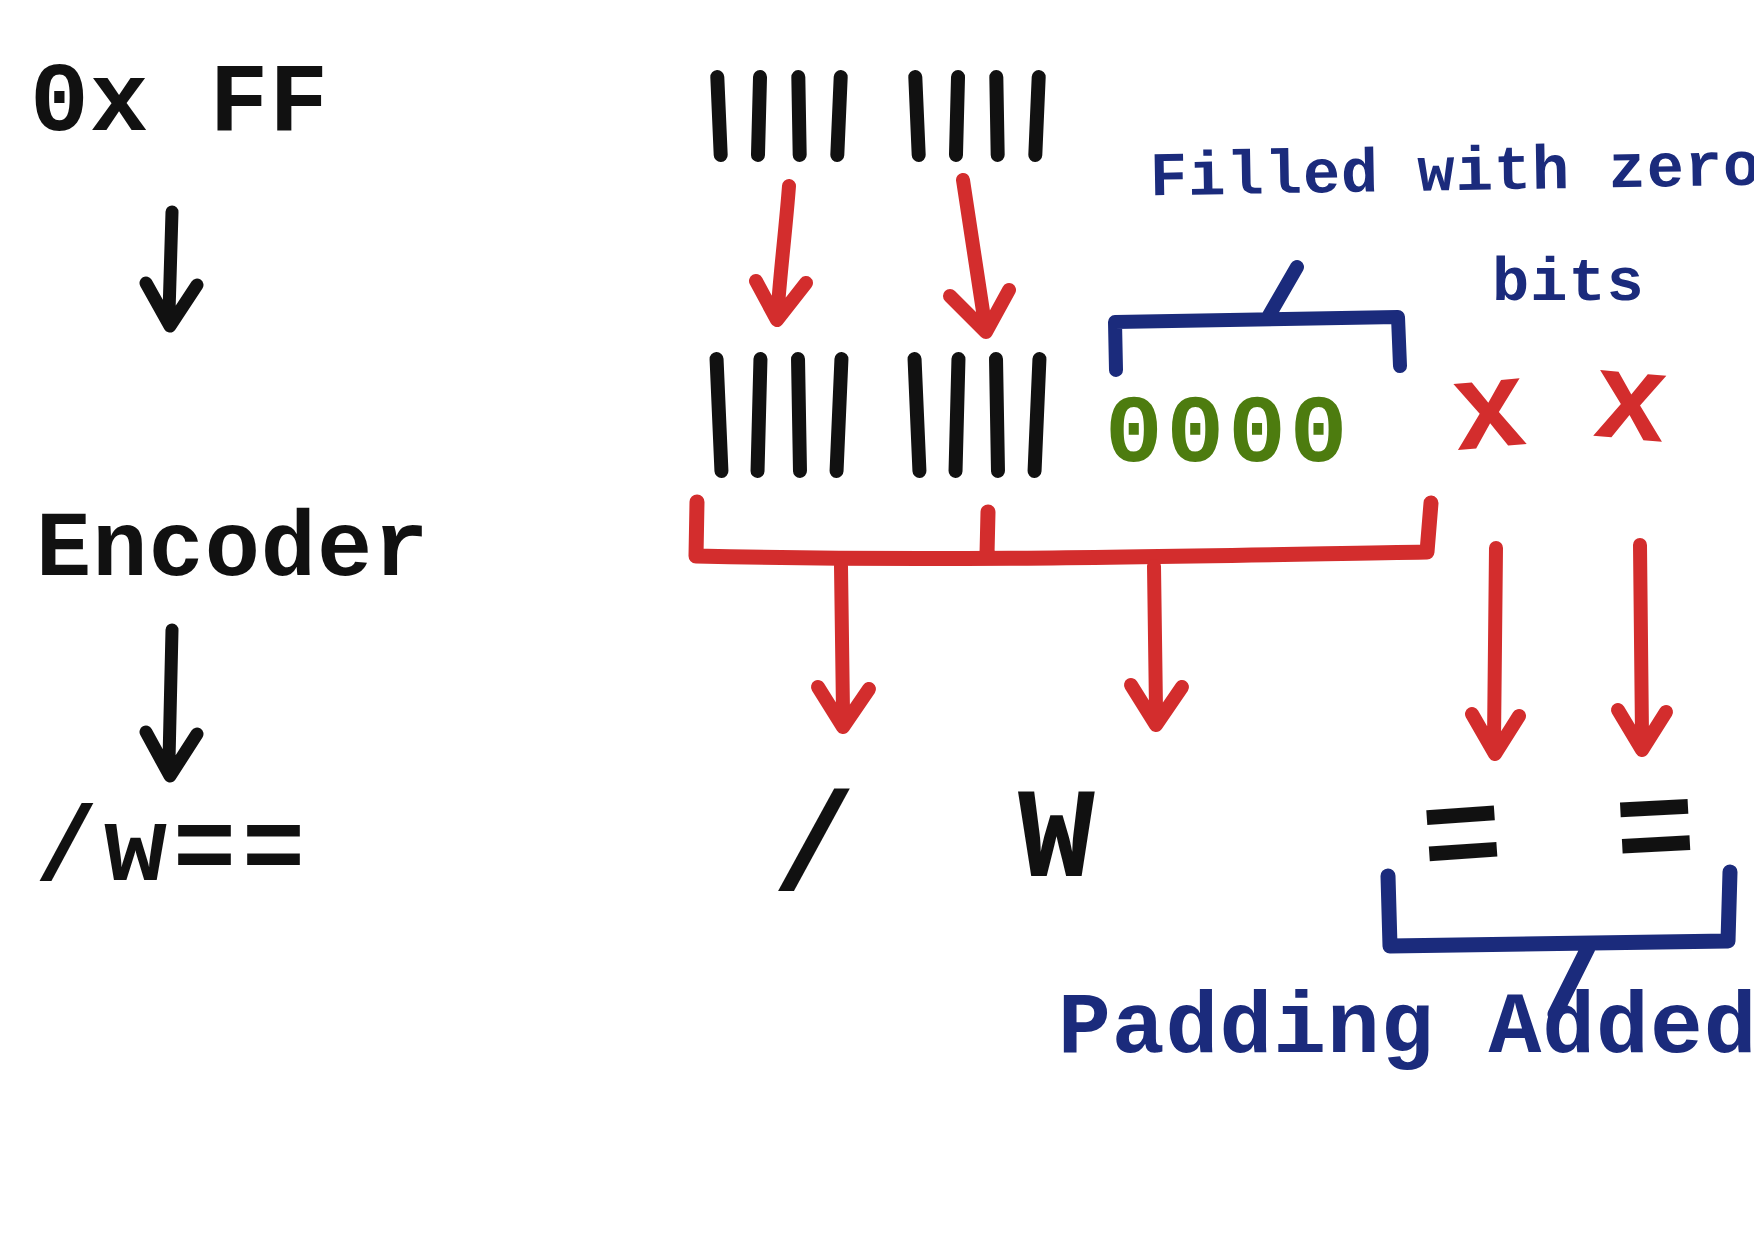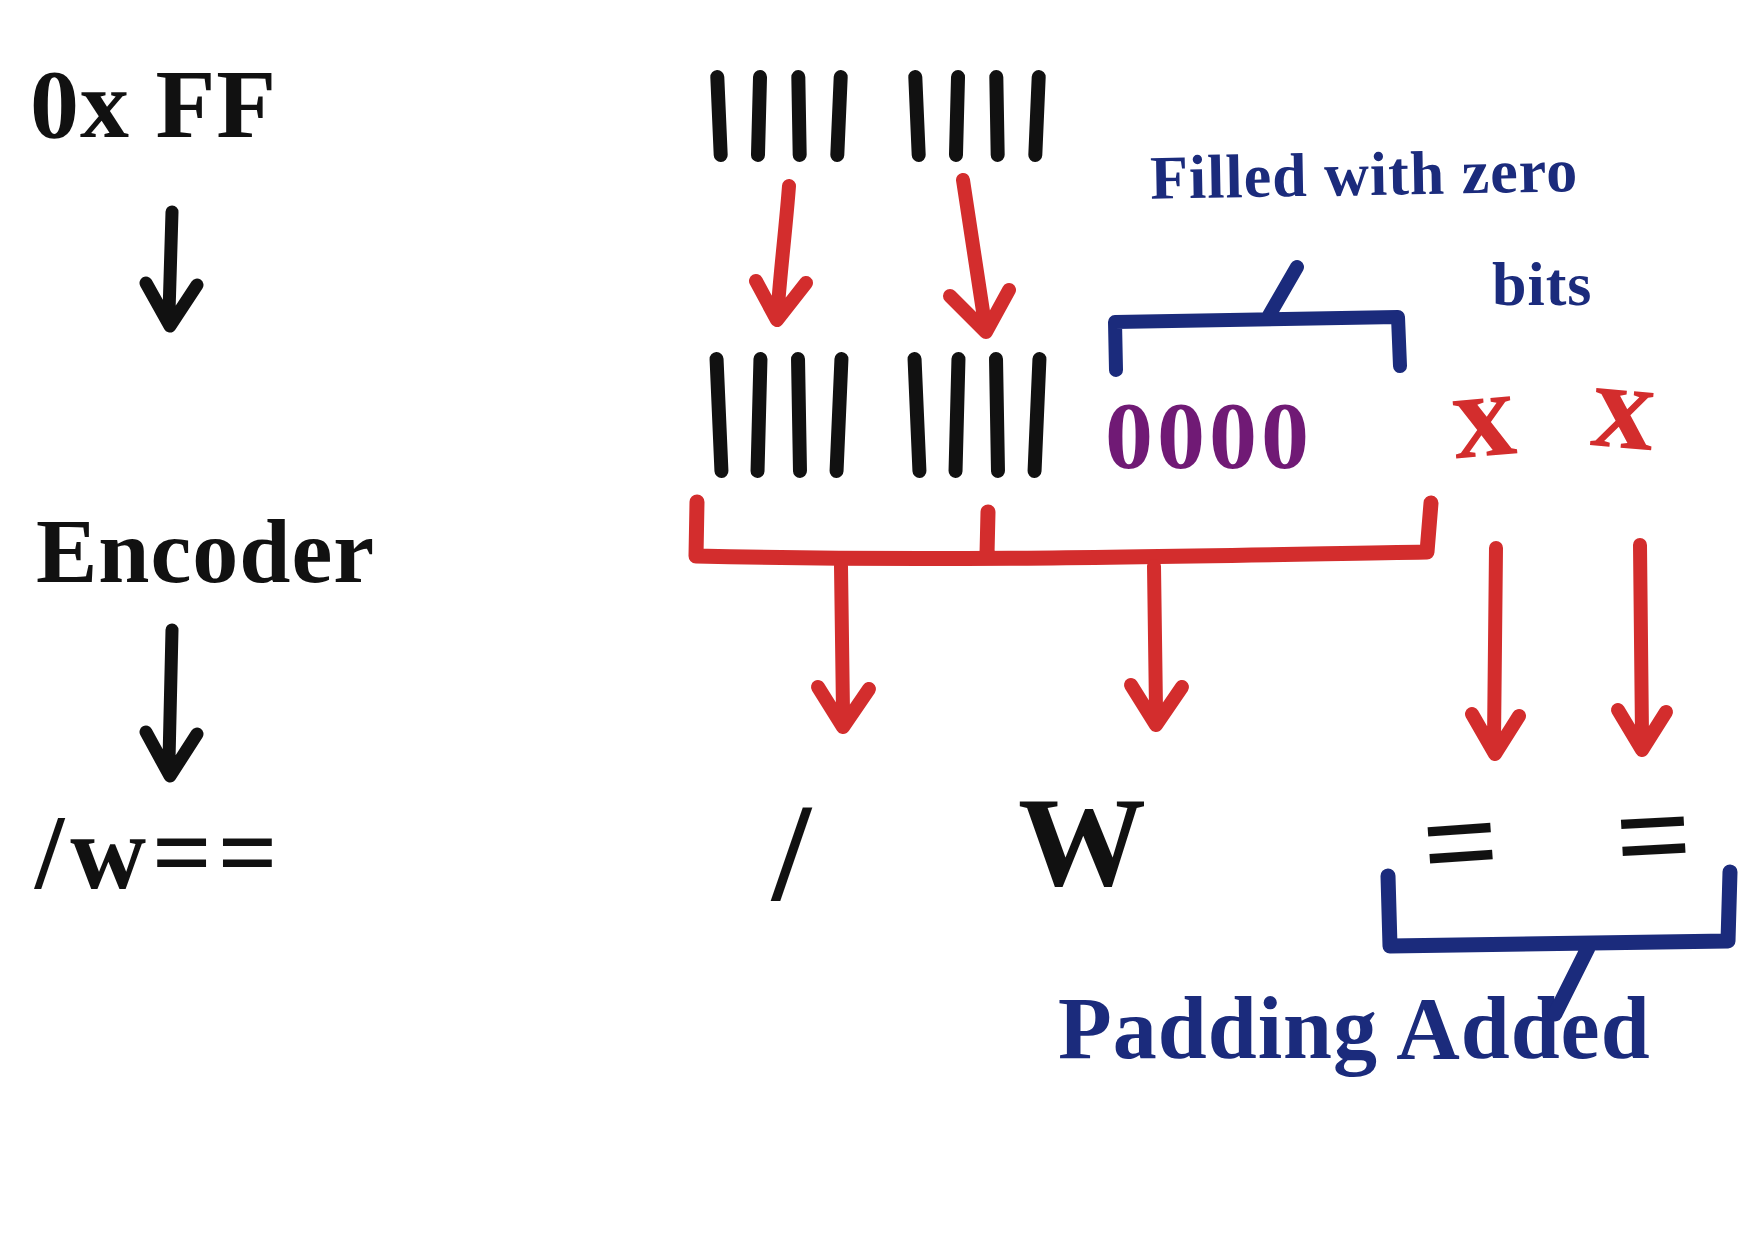--- a/index.html
+++ b/index.html
@@ -1,25 +1,25 @@
 <!DOCTYPE html>
 <html><head>
 <meta charset="utf-8">
 <style>
   html,body{margin:0;padding:0;background:#ffffff;}
   #stage{
     position:relative;width:1754px;height:1084px;background:#ffffff;
-    overflow:hidden;font-family:Liberation Serif, serif;
+    overflow:hidden;font-family:Liberation Mono, monospace;
   }
   .hand{
     position:absolute;font-weight:bold;color:#111111;
     white-space:nowrap;line-height:1;letter-spacing:1px;
   }
   .navy{color:#1b2b7c;}
-  .navybright{color:#701a75;}
+  .navybright{color:#4d7c0f;}
   .redink{color:#d32d2d;}
   svg.overlay{position:absolute;left:0;top:0;width:1754px;height:1240px;pointer-events:none;}
   .stroke-black{stroke:#111111;fill:none;stroke-linecap:round;stroke-linejoin:round;}
   .stroke-red{stroke:#d32d2d;fill:none;stroke-linecap:round;stroke-linejoin:round;}
   .stroke-blue{stroke:#1b2b7c;fill:none;stroke-linecap:round;stroke-linejoin:round;}
   .tally-row{position:absolute;display:flex;column-gap:64px;}
   .tally-group{display:flex;column-gap:26px;}
   .tally-stroke{width:14px;background:#111111;border-radius:9px;}
 </style>
 </head>

